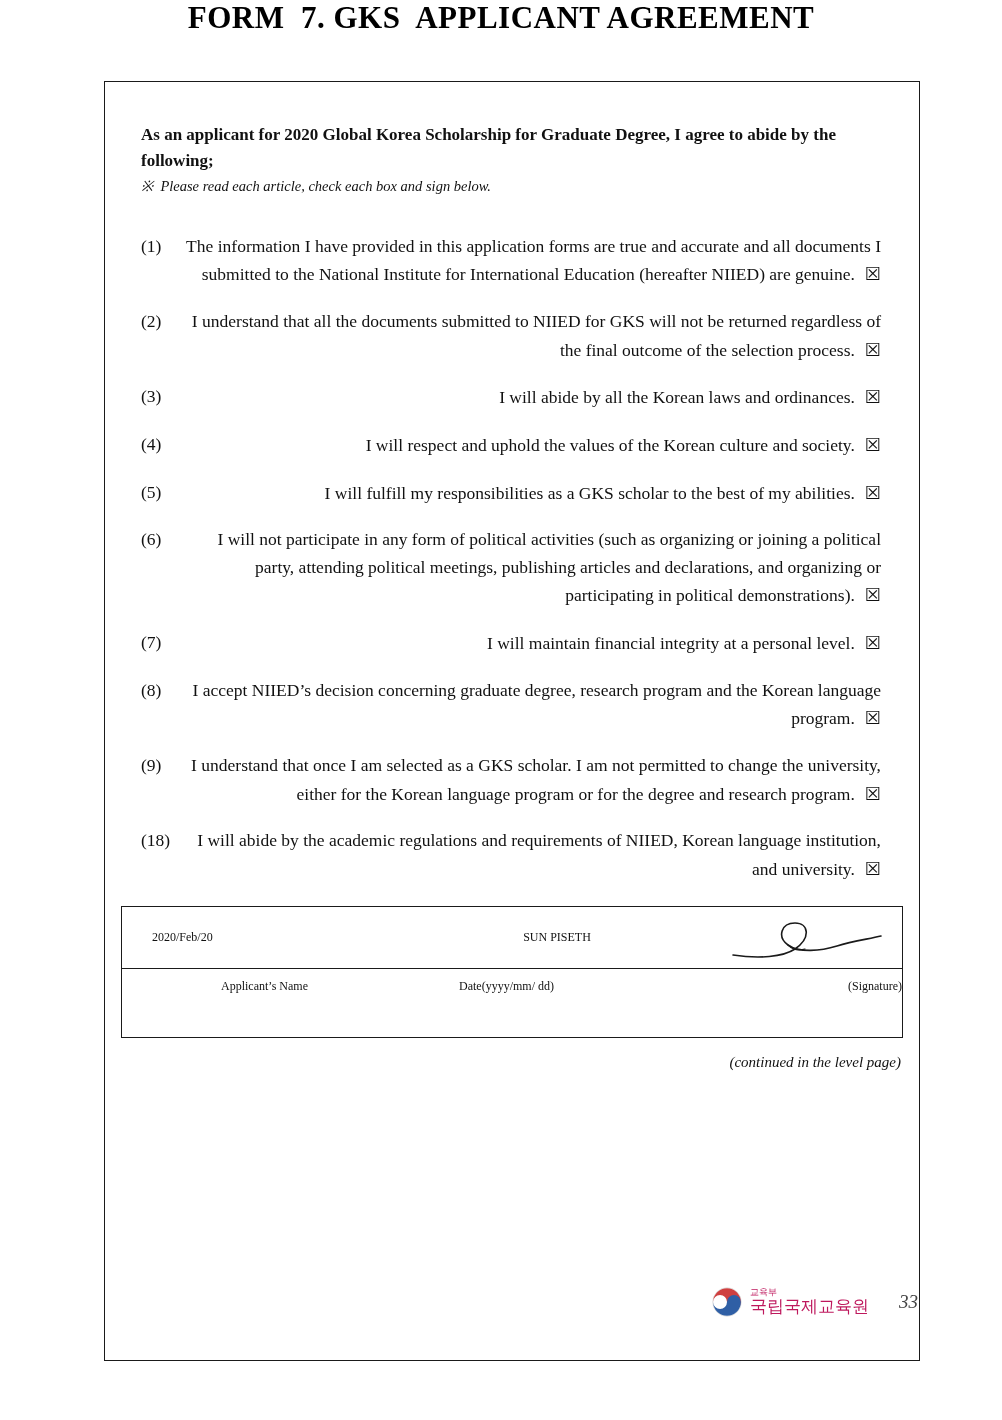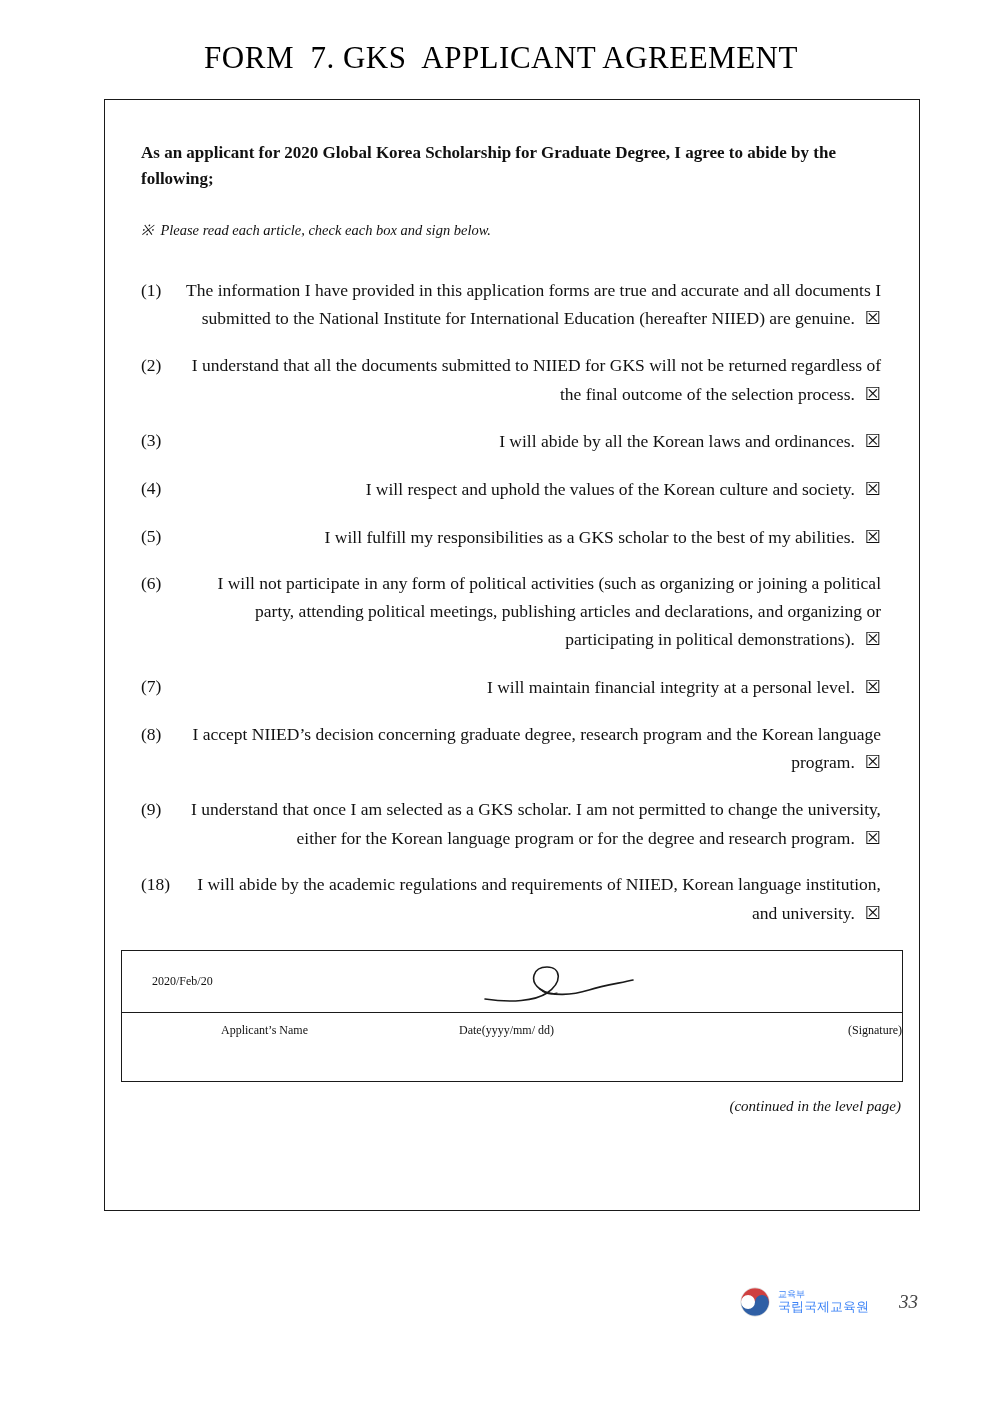--- a/index.html
+++ b/index.html
@@ -7,46 +7,44 @@
   .page {
     position: relative;
     width: 1002px;
     height: 1420px;
     background: #ffffff;
     font-family: "Liberation Serif", serif;
     color: #111111;
     overflow: hidden;
   }
   .doc-title {
-    padding-top: 40px;
     text-align: center;
     font-size: 31px;
-    font-weight: normal;
+    font-weight: bold;
     letter-spacing: 0.5px;
     white-space: pre-wrap;
     color: #000;
   }
   .outer-box {
     position: absolute;
     left: 104px;
-    top: 99px;
+    top: 81px;
     width: 816px;
-    height: 1112px;
+    height: 1280px;
     border: 1.5px solid #1a1a1a;
   }
   .content {
     padding: 40px 38px 0 36px;
   }
   .intro {
     font-weight: bold;
     font-size: 17px;
     line-height: 1.55;
   }
   .note {
-    margin-top: 26px;
     font-style: italic;
     font-size: 14.5px;
     white-space: pre-wrap;
   }
   .items {
     margin-top: 38px;
   }
   .item {
     display: flex;
     font-size: 17.5px;
@@ -97,26 +95,26 @@
   .footer {
     position: absolute;
     top: 1286px;
     right: 84px;
     display: flex;
     align-items: center;
   }
   .logo-mark { flex: 0 0 auto; }
   .logo-text {
     margin-left: 7px;
-    color: #3b82f6;
+    color: #be185d;
     font-family: "Liberation Sans", sans-serif;
     line-height: 1.15;
   }
   .logo-text .small { font-size: 9px; display: block; }
-  .logo-text .main  { font-size: 13px; display: block; }
+  .logo-text .main  { font-size: 17px; display: block; }
   .page-number {
     margin-left: 30px;
     font-size: 19px;
     color: #444444;
     font-family: "Liberation Serif", serif;
     font-style: italic;
   }
 </style>
 </head>
 <body>
@@ -171,20 +169,21 @@
           </div>
           <div class="item">
             <span class="item-num">(18)</span>
             <span class="item-body"><span>I will abide by the academic regulations and requirements of NIIED, Korean language institution, and university.</span><span class="checkbox">☒</span></span>
           </div>
         </div>
 
       <div class="sig-table">
         <div class="sig-row values">
           <div class="cell date-value">2020/Feb/20</div>
+          <div class="cell name-value">SUN PISETH</div>
           <div class="cell sig-value">
             <svg width="160" height="56" viewBox="0 0 160 56" fill="none" xmlns="http://www.w3.org/2000/svg">
               <path d="M8 42 C 34 46, 58 44, 70 36 C 86 25, 84 10, 70 10 C 56 10, 52 24, 63 32 C 74 40, 96 38, 112 33 C 128 28, 144 26, 156 23" stroke="#1a1a1a" stroke-width="1.6" stroke-linecap="round"></path>
               <path d="M63 32 C 67 36, 73 38, 80 36" stroke="#1a1a1a" stroke-width="1.2" stroke-linecap="round"></path>
             </svg>
           </div>
         </div>
         <div class="sig-row labels">
           <div class="cell name-label">Applicant’s Name</div>
           <div class="cell date-label">Date(yyyy/mm/ dd)</div>

